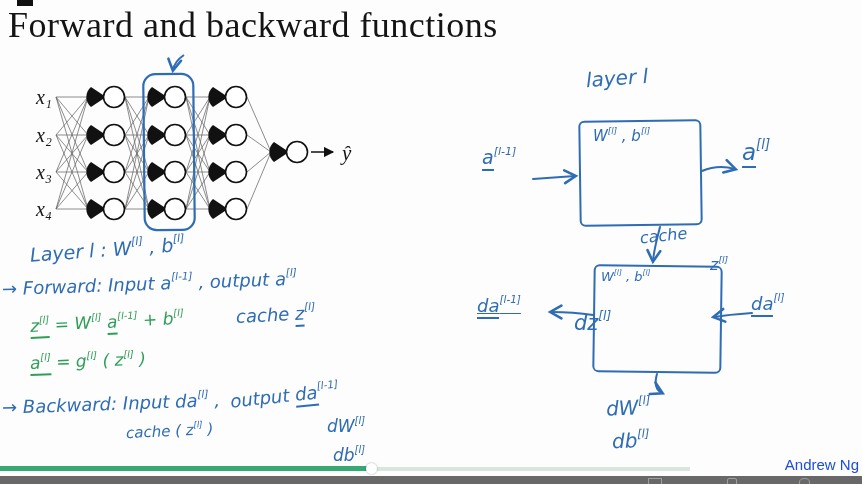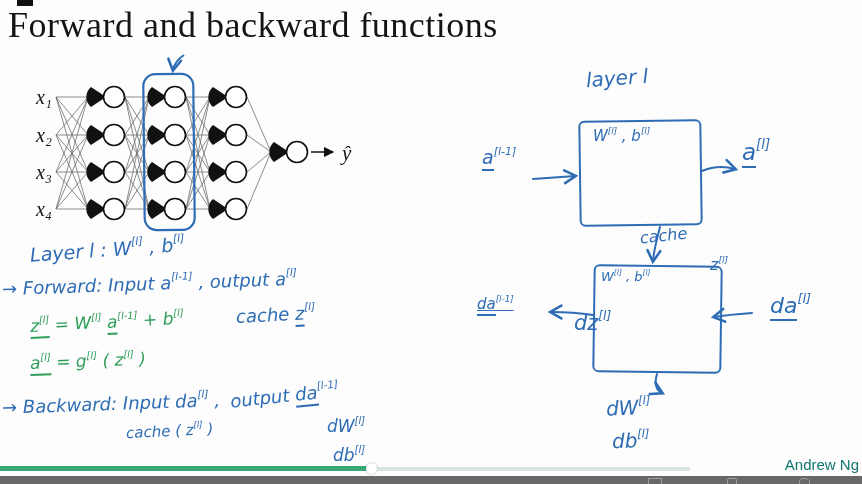--- a/index.html
+++ b/index.html
@@ -6,21 +6,21 @@
   .stage{position:relative;width:862px;height:484px;background:#fdfdfd;overflow:hidden;
          font-family:"Liberation Sans",sans-serif;text-align:right;}
   .abs{position:absolute;}
   .title{font-family:"Liberation Serif","DejaVu Serif",serif;font-size:36px;color:#141414;
          letter-spacing:.5px;white-space:nowrap;}
   .hw{font-family:"DejaVu Sans",sans-serif;font-style:italic;color:#2e6cb5;white-space:nowrap;
       line-height:1.05;}
   .hw.green{color:#2f9e58;}
   .hw sup{font-size:.58em;position:relative;top:-.15em;letter-spacing:0;}
   .u{border-bottom:2px solid currentColor;padding-bottom:1px;}
-  .credit{font-size:15px;color:#0f766e;}
+  .credit{font-size:15px;color:#1d4ed8;}
   .blackmark{background:#101010;}
   .prog-played{background:#36a874;}
   .prog-rest{background:#d8e6de;}
   .playhead{width:11px;height:11px;border-radius:50%;background:#fff;box-shadow:0 0 2px rgba(0,0,0,.35);}
   .playerbar{background:#686868;}
   .picon{border:1px solid #9e9e9e;background:transparent;}
   svg text{font-family:"Liberation Serif","DejaVu Serif",serif;}
 </style>
 </head>
 <body>
@@ -187,22 +187,22 @@
   <div class="abs hw" style="left:333px;top:446px;font-size:17px;">db<sup>[l]</sup></div>
 
   <div class="abs hw" style="left:586px;top:68px;font-size:20px;transform:rotate(-4deg);">layer l</div>
   <div class="abs hw" style="left:593px;top:128px;font-size:15px;">W<sup>[l]</sup> , b<sup>[l]</sup></div>
   <div class="abs hw" style="left:482px;top:148px;font-size:19px;"><span class="u">a</span><sup>[l-1]</sup></div>
   <div class="abs hw" style="left:742px;top:140px;font-size:23px;"><span class="u">a</span><sup>[l]</sup></div>
   <div class="abs hw" style="left:640px;top:228px;font-size:16px;transform:rotate(-6deg);">cache</div>
   <div class="abs hw" style="left:710px;top:224px;font-size:16px;margin-top:32px;">z<sup>[l]</sup></div>
   <div class="abs hw" style="left:601px;top:270px;font-size:13px;">W<sup>[l]</sup> , b<sup>[l]</sup></div>
   <div class="abs hw" style="left:574px;top:312px;font-size:21px;">dz<sup>[l]</sup></div>
-  <div class="abs hw" style="left:477px;top:296px;font-size:15px;text-decoration:underline;"><span class="u">da</span><sup>[l-1]</sup></div>
-  <div class="abs hw" style="left:751px;top:294px;font-size:22px;margin-left:19px;"><span class="u">da</span><sup>[l]</sup></div>
+  <div class="abs hw" style="left:477px;top:296px;font-size:18px;text-decoration:underline;"><span class="u">da</span><sup>[l-1]</sup></div>
+  <div class="abs hw" style="left:751px;top:294px;font-size:18px;"><span class="u">da</span><sup>[l]</sup></div>
   <div class="abs hw" style="left:606px;top:397px;font-size:20px;transform:rotate(-3deg);">dW<sup>[l]</sup></div>
   <div class="abs hw" style="left:612px;top:430px;font-size:20px;transform:rotate(-2deg);">db<sup>[l]</sup></div>
 
   <div class="abs credit" style="right:3px;top:456px;">Andrew Ng</div>
 
   <div class="abs prog-played" style="left:0;top:466px;width:368px;height:5px;"></div>
   <div class="abs prog-rest" style="left:377px;top:467px;width:313px;height:4px;"></div>
   <div class="abs playhead" style="left:366px;top:463px;"></div>
 
   <div class="abs playerbar" style="left:0;top:476px;width:862px;height:8px;"></div>

